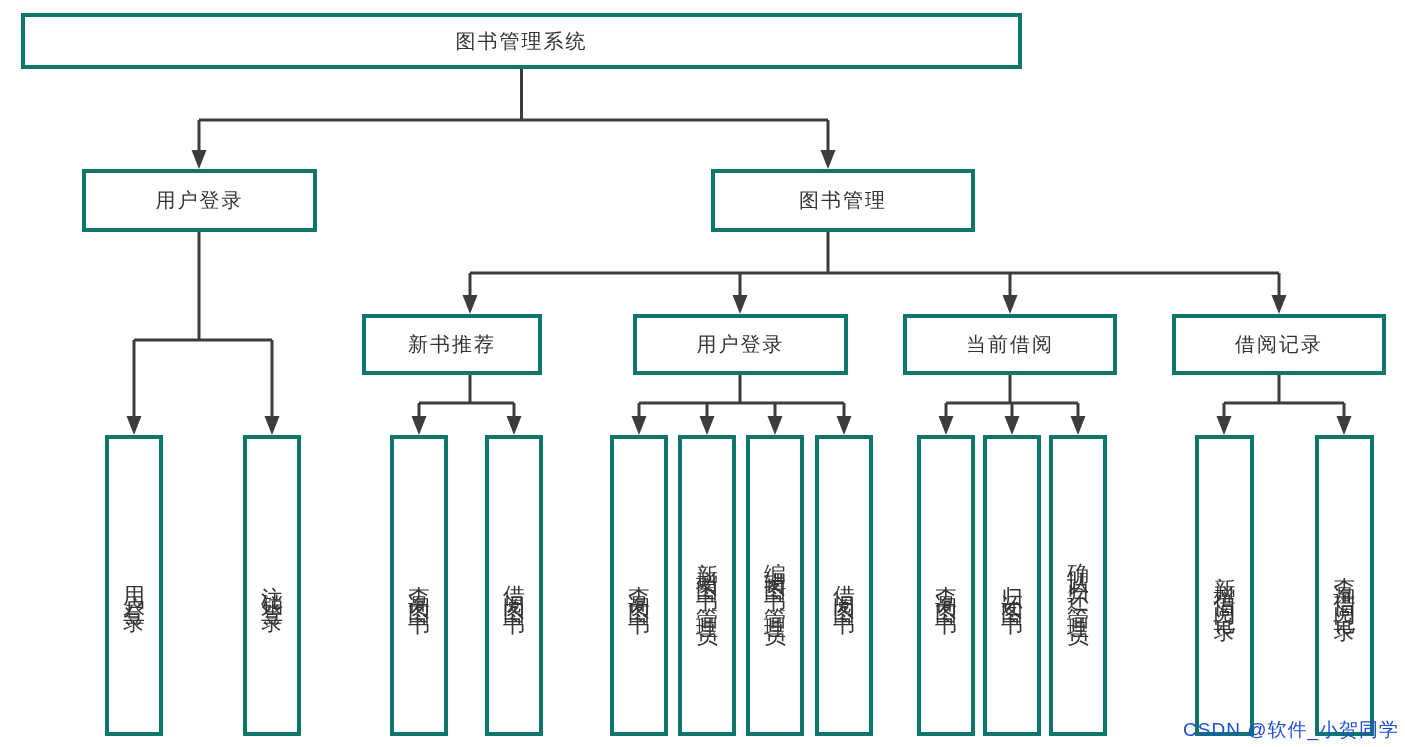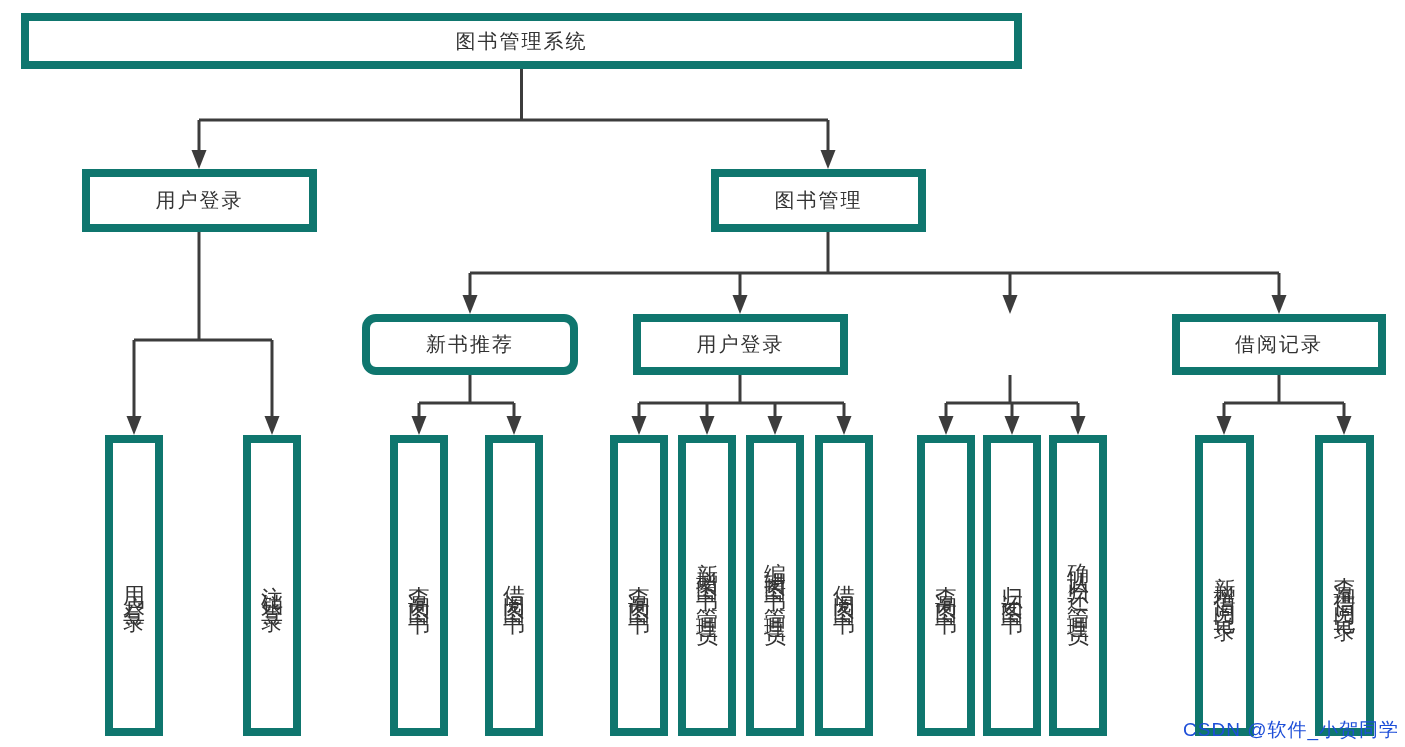--- a/index.html
+++ b/index.html
@@ -18,21 +18,21 @@
   .connectors {
     position: absolute;
     left: 0; top: 0;
     width: 1405px;
     height: 747px;
     z-index: 1;
   }
   .node {
     position: absolute;
     box-sizing: border-box;
-    border: 8px solid #0f766e;
+    border: 4px solid #0f766e;
     background: #ffffff;
     display: flex;
     align-items: center;
     justify-content: center;
     z-index: 2;
     color: #333333;
   }
   .hbox span {
     font-size: 20px;
     letter-spacing: 2px;
@@ -51,22 +51,22 @@
     bottom: 4px;
     z-index: 3;
     font-size: 19px;
     color: #1d4ed8;
     letter-spacing: 1px;
     white-space: nowrap;
   }
   
   #root   { left: 21px;  top: 13px;  width: 1001px; height: 56px; }
   #l2-0   { left: 82px;  top: 169px; width: 235px;  height: 63px; }
-  #l2-1   { left: 711px; top: 169px; width: 215px;  height: 63px; }
-  #l3-0   { left: 362px; top: 314px; width: 216px;  height: 61px; border-radius: 14px; }
+  #l2-1   { left: 711px; top: 169px; width: 264px;  height: 63px; }
+  #l3-0   { left: 362px; top: 314px; width: 180px;  height: 61px; }
   #l3-1   { left: 633px; top: 314px; width: 215px;  height: 61px; }
   #l3-2   { left: 903px; top: 314px; width: 214px;  height: 61px; }
   #l3-3   { left: 1172px; top: 314px; width: 214px; height: 61px; }
   #leaf-0  { left: 105px;  top: 435px; width: 58px; height: 301px; }
   #leaf-1  { left: 243px;  top: 435px; width: 58px; height: 301px; }
   #leaf-2  { left: 390px;  top: 435px; width: 58px; height: 301px; }
   #leaf-3  { left: 485px;  top: 435px; width: 58px; height: 301px; }
   #leaf-4  { left: 610px;  top: 435px; width: 58px; height: 301px; }
   #leaf-5  { left: 678px;  top: 435px; width: 58px; height: 301px; }
   #leaf-6  { left: 746px;  top: 435px; width: 58px; height: 301px; }
@@ -164,20 +164,23 @@
   <div class="node hbox" id="l2-1">
     <span>图书管理</span>
   </div>
 
   <div class="node hbox" id="l3-0">
     <span>新书推荐</span>
   </div>
   <div class="node hbox" id="l3-1">
     <span>用户登录</span>
   </div>
+  <div class="node hbox" id="l3-2">
+    <span>当前借阅</span>
+  </div>
   <div class="node hbox" id="l3-3">
     <span>借阅记录</span>
   </div>
 
   <div class="node vbox" id="leaf-0">
     <span>用户登录</span>
   </div>
   <div class="node vbox" id="leaf-1">
     <span>注销登录</span>
   </div>

